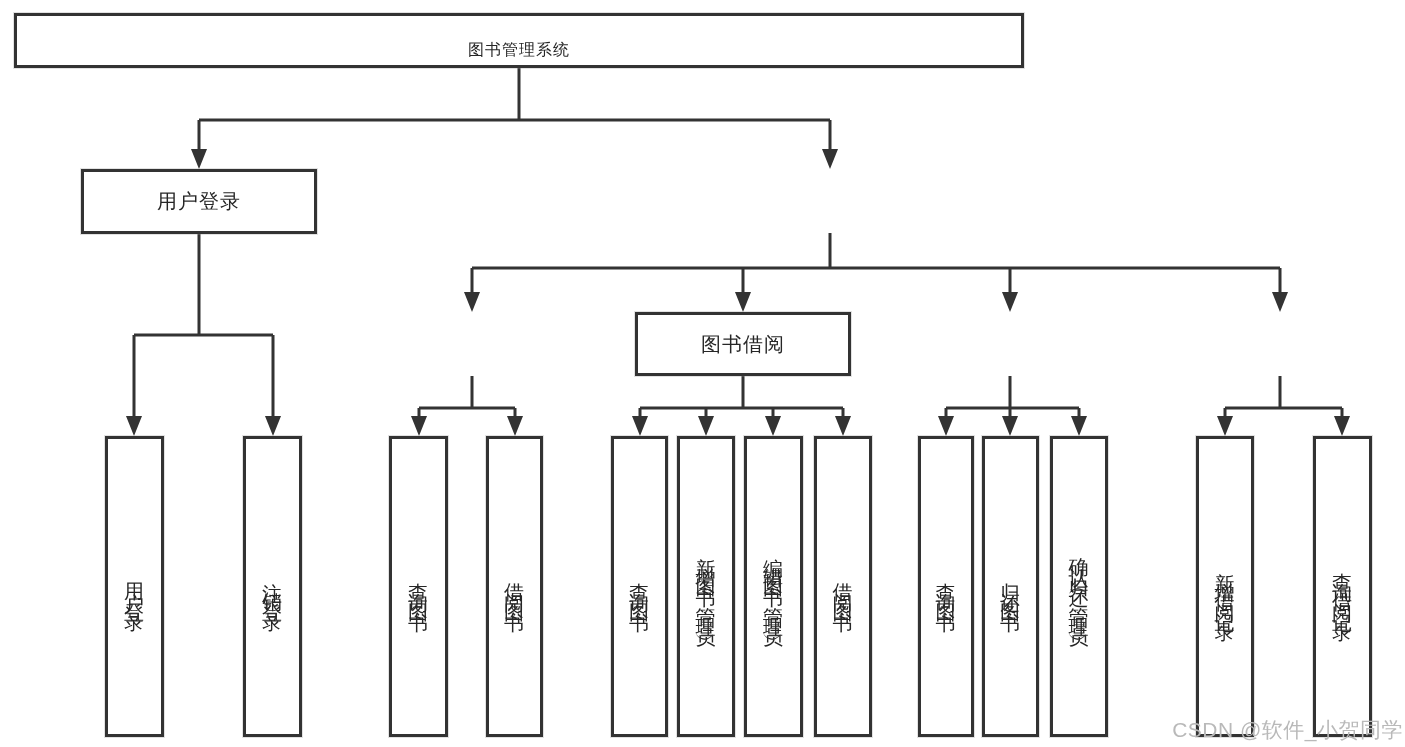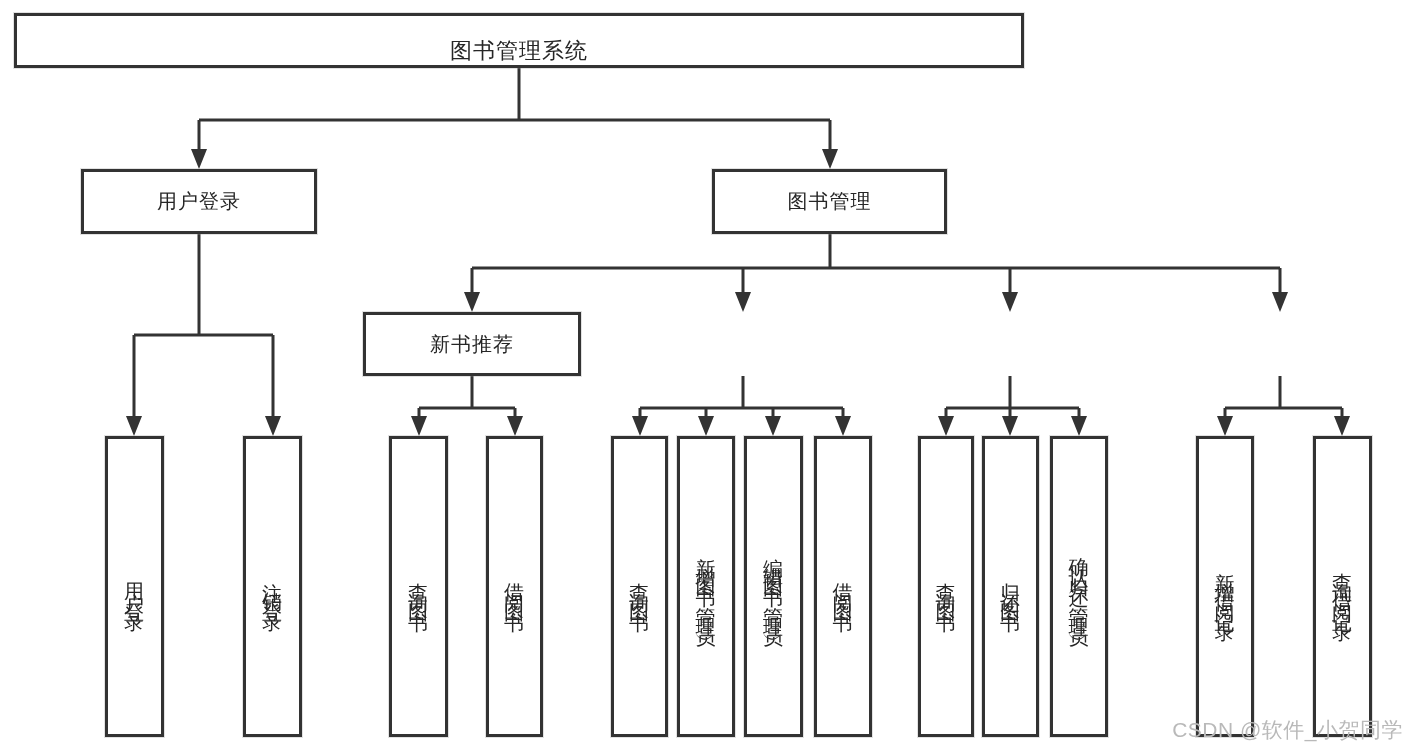--- a/index.html
+++ b/index.html
@@ -28,21 +28,21 @@
     align-items: center;
     justify-content: center;
     z-index: 1;
   }
   .node .lbl {
     font-size: 20px;
     letter-spacing: 1px;
     color: #262626;
     white-space: nowrap;
   }
-  .node.root .lbl { font-size: 22px; margin-top: 20px; }
+  .node.root .lbl { font-size: 16px; margin-top: 20px; }
   .leaf {
     position: absolute;
     box-sizing: border-box;
     background: #ffffff;
     border: 3px solid #333333;
     box-shadow: 0 0 0 1px rgba(150,150,150,0.28);
     display: flex;
     align-items: center;
     justify-content: center;
     z-index: 1;
@@ -106,26 +106,23 @@
     </g>
   </svg>
 
   <div class="node root" style="left:14px; top:13px; width:1010px; height:55px">
     <span class="lbl">图书管理系统</span>
   </div>
 
   <div class="node" style="left:81px; top:169px; width:236px; height:65px">
     <span class="lbl">用户登录</span>
   </div>
-  <div class="node" style="left:712px; top:169px; width:235px; height:65px">
-    <span class="lbl">图书管理</span>
-  </div>
 
-  <div class="node" style="left:363px; top:312px; width:218px; height:64px">
-    <span class="lbl">新书推荐</span>
+  <div class="node" style="left:635px; top:312px; width:216px; height:64px">
+    <span class="lbl">图书借阅</span>
   </div>
 
   <div class="leaf" style="left:105px; width:59px">
     <span class="vlbl">用户登录</span>
   </div>
   <div class="leaf" style="left:243px; width:59px">
     <span class="vlbl">注销登录</span>
   </div>
 
   <div class="leaf" style="left:389px; width:59px">

